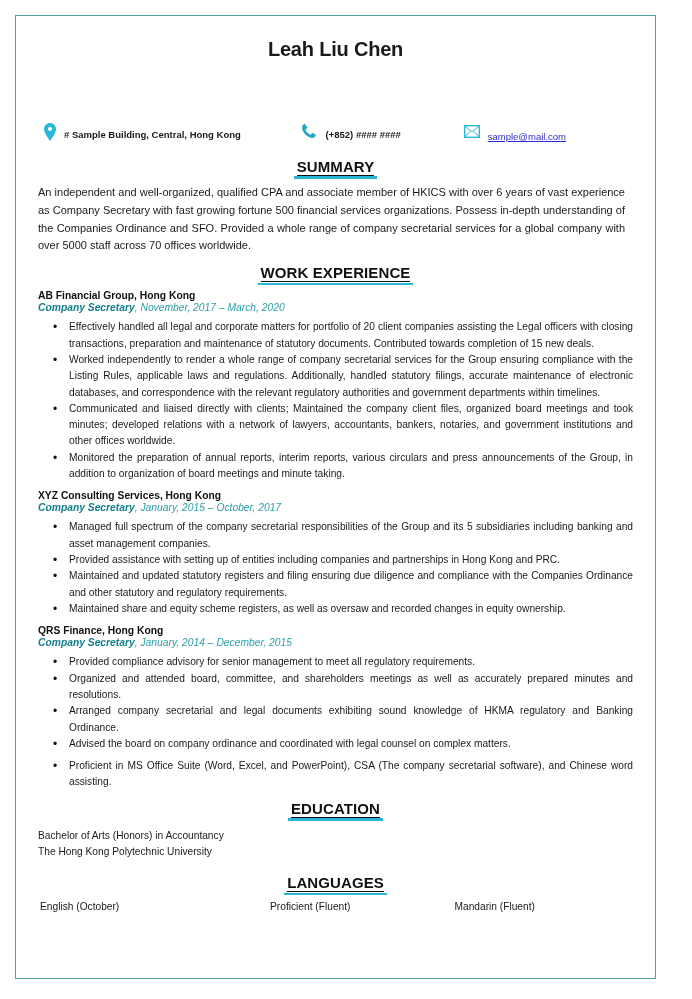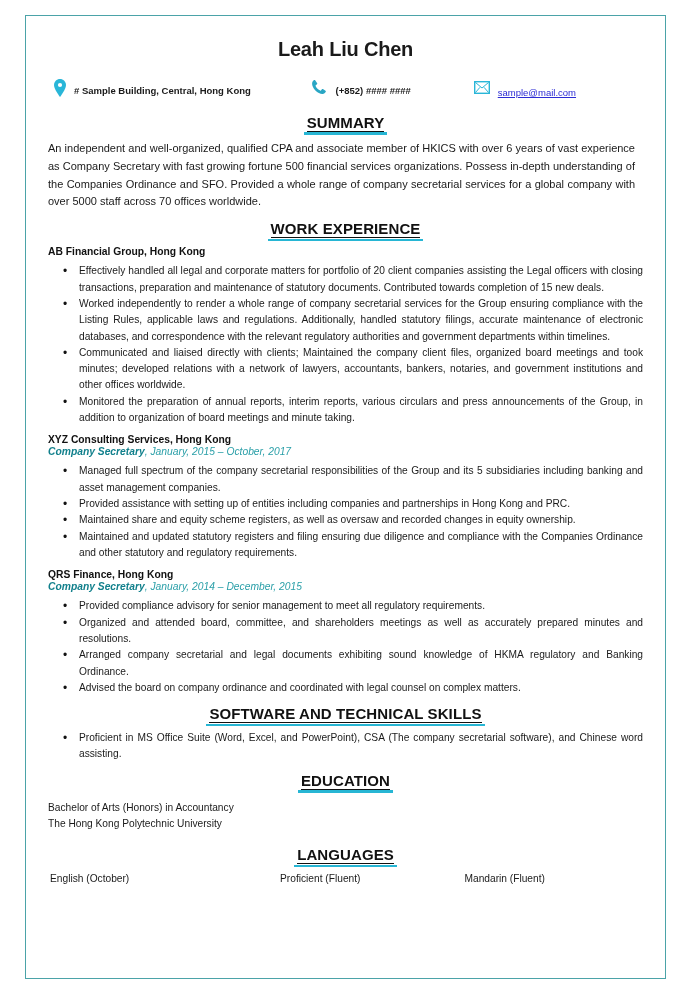--- a/index.html
+++ b/index.html
@@ -11,21 +11,21 @@
   }
   .page {
     position: relative;
     width: 692px;
     height: 999px;
     background: #ffffff;
     overflow: hidden;
   }
   .resume-frame {
     position: absolute;
-    left: 25px;
+    left: 15px;
     top: 15px;
     width: 641px;
     height: 964px;
     border: 1.5px solid #4ba3a8;
     background: #ffffff;
     padding: 0;
   }
   .inner {
     padding: 10px 22px 0 22px;
   }
@@ -45,20 +45,21 @@
     display: flex;
     align-items: center;
     margin-bottom: 16px;
     padding: 0 6px;
   }
   .contact-item {
     display: flex;
     font-size: 9.5px;
     font-weight: bold;
     color: #1a1a1a;
+    margin-top: 44px;
   }
   .c-addr  { width: 44%; }
   .c-phone { width: 28%; }
   .c-mail  { width: 28%; }
 
   .icon-wrap {
     display: inline-flex;
     align-items: center;
     justify-content: center;
     margin-right: 8px;
@@ -227,57 +228,57 @@
         <span>SUMMARY</span>
       </div>
       <p class="summary">An independent and well-organized, qualified CPA and associate member of HKICS with over 6 years of vast experience as Company Secretary with fast growing fortune 500 financial services organizations. Possess in-depth understanding of the Companies Ordinance and SFO. Provided a whole range of company secretarial services for a global company with over 5000 staff across 70 offices worldwide.</p>
 
       <div class="section-head">
         <span>WORK EXPERIENCE</span>
       </div>
 
       <div>
         <div class="job-company">AB Financial Group, Hong Kong</div>
+        <div class="job-title-line">
+          <span class="job-title">Company Secretary</span><span class="job-dates">, November, 2017 – March, 2020</span>
+        </div>
         <ul class="bullets">
           <li>Effectively handled all legal and corporate matters for portfolio of 20 client companies assisting the Legal officers with closing transactions, preparation and maintenance of statutory documents. Contributed towards completion of 15 new deals.</li>
           <li>Worked independently to render a whole range of company secretarial services for the Group ensuring compliance with the Listing Rules, applicable laws and regulations. Additionally, handled statutory filings, accurate maintenance of electronic databases, and correspondence with the relevant regulatory authorities and government departments within timelines.</li>
           <li>Communicated and liaised directly with clients; Maintained the company client files, organized board meetings and took minutes; developed relations with a network of lawyers, accountants, bankers, notaries, and government institutions and other offices worldwide.</li>
           <li>Monitored the preparation of annual reports, interim reports, various circulars and press announcements of the Group, in addition to organization of board meetings and minute taking.</li>
         </ul>
       </div>
 
       <div>
         <div class="job-company">XYZ Consulting Services, Hong Kong</div>
         <div class="job-title-line">
           <span class="job-title">Company Secretary</span><span class="job-dates">, January, 2015 – October, 2017</span>
         </div>
         <ul class="bullets">
           <li>Managed full spectrum of the company secretarial responsibilities of the Group and its 5 subsidiaries including banking and asset management companies.</li>
           <li>Provided assistance with setting up of entities including companies and partnerships in Hong Kong and PRC.</li>
+          <li>Maintained and updated statutory registers and filing ensuring due diligence and compliance with the Companies Ordinance and other statutory and regulatory requirements.</li>
           <li>Maintained share and equity scheme registers, as well as oversaw and recorded changes in equity ownership.</li>
-          <li>Maintained and updated statutory registers and filing ensuring due diligence and compliance with the Companies Ordinance and other statutory and regulatory requirements.</li>
         </ul>
       </div>
 
       <div>
         <div class="job-company">QRS Finance, Hong Kong</div>
         <div class="job-title-line">
           <span class="job-title">Company Secretary</span><span class="job-dates">, January, 2014 – December, 2015</span>
         </div>
         <ul class="bullets">
           <li>Provided compliance advisory for senior management to meet all regulatory requirements.</li>
           <li>Organized and attended board, committee, and shareholders meetings as well as accurately prepared minutes and resolutions.</li>
           <li>Arranged company secretarial and legal documents exhibiting sound knowledge of HKMA regulatory and Banking Ordinance.</li>
           <li>Advised the board on company ordinance and coordinated with legal counsel on complex matters.</li>
         </ul>
       </div>
 
-      <div class="section-head">
-        <span>SOFTWARE AND TECHNICAL SKILLS</span>
-      </div>
       <ul class="bullets">
         <li>Proficient in MS Office Suite (Word, Excel, and PowerPoint), CSA (The company secretarial software), and Chinese word assisting.</li>
       </ul>
 
       <div class="section-head">
         <span>EDUCATION</span>
       </div>
       <div class="edu-block">
         <div class="edu-line">Bachelor of Arts (Honors) in Accountancy</div>
         <div class="edu-line">The Hong Kong Polytechnic University</div>

